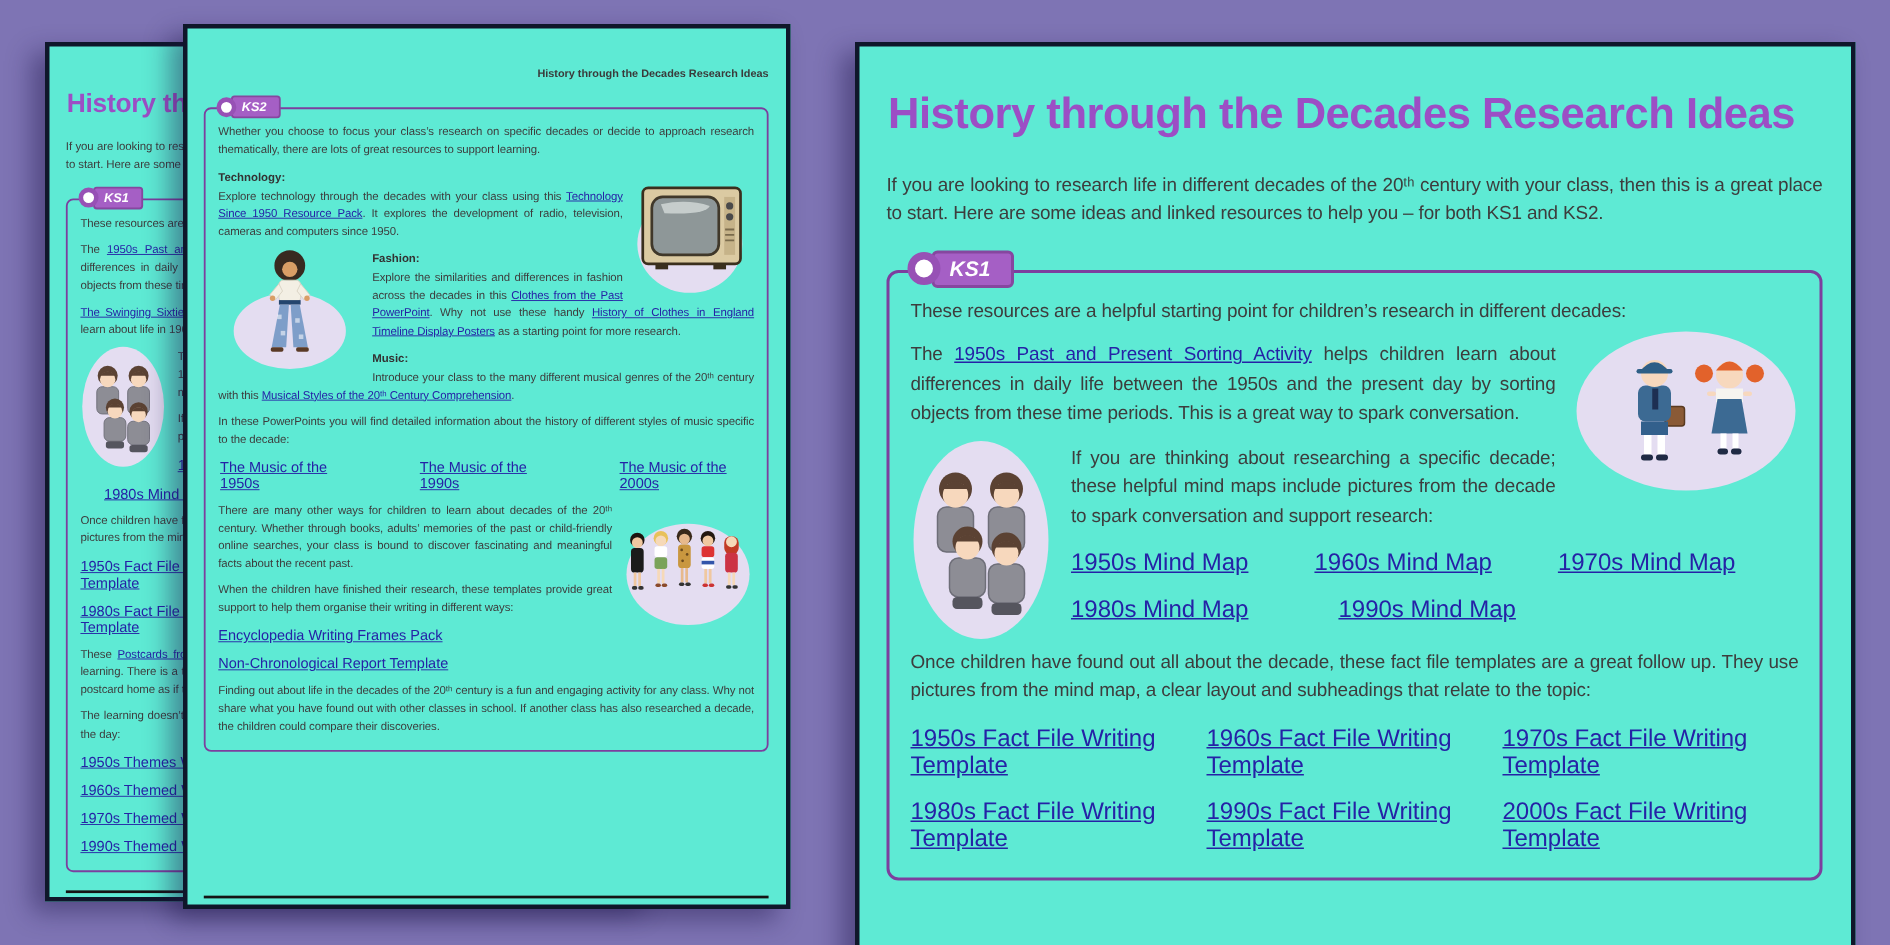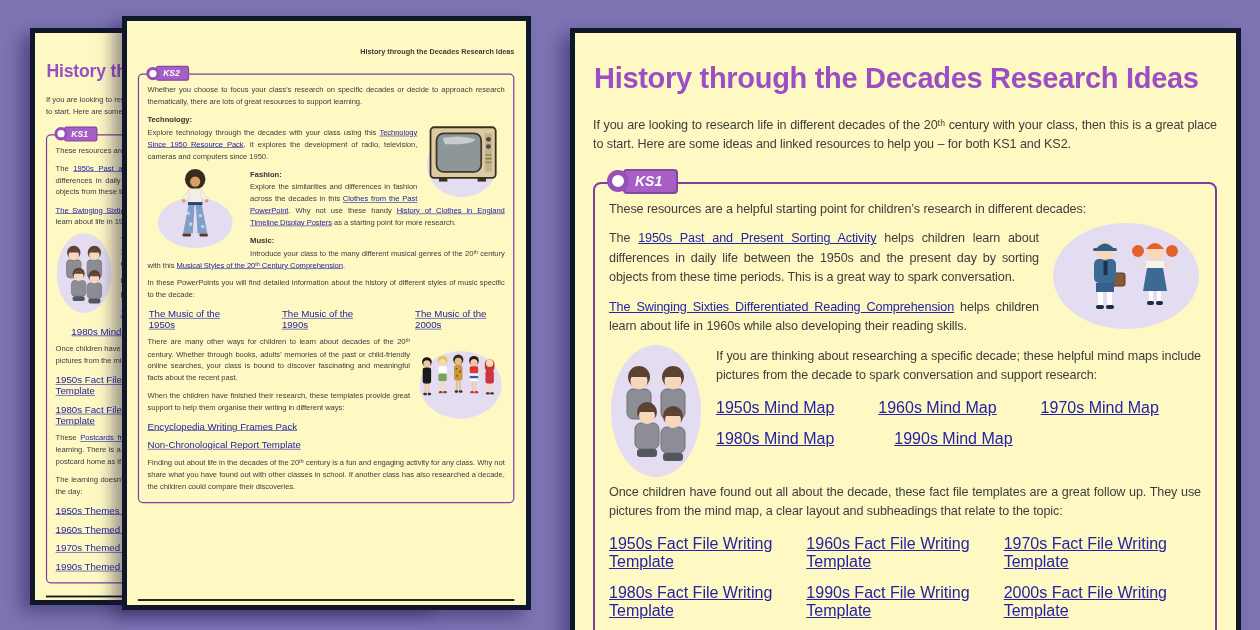--- a/index.html
+++ b/index.html
@@ -1,18 +1,18 @@
 <!DOCTYPE html>
 <html><head>
 <meta charset="utf-8">
 <style>
   html,body{margin:0;padding:0;background:#555;}
   .stage{position:relative;width:1260px;height:630px;background:#7e74b4;overflow:hidden;
          font-family:"Liberation Sans",sans-serif;}
-  .pg{position:absolute;background:#fef9c3;border:5px solid #0f172a;
+  .pg{position:absolute;background:#5eead4;border:3px solid #0f172a;
       box-shadow:-9px 7px 16px rgba(28,20,70,.45);overflow:hidden;}
   .inner{position:relative;width:660px;transform-origin:0 0;}
   .p1i{height:935px;}
   .p2i{height:968px;}
   .back{left:30px;top:28px;width:401px;height:567px;z-index:1;}
   .back .inner{transform:scale(.6061);}
   .mid{left:122px;top:16px;width:399px;height:584px;z-index:2;}
   .mid .inner{transform:scale(.6034);}
   .right{left:570px;top:28px;width:661px;height:650px;z-index:3;}
   .pad{padding:0 18px;}
@@ -390,21 +390,20 @@
             <path d="M96 47 L112 47 L116 70 L92 70 Z" fill="#3c6a93"></path>
             <rect x="98" y="70" width="4" height="10" fill="#ffffff"></rect>
             <rect x="106" y="70" width="4" height="10" fill="#ffffff"></rect>
             <rect x="96" y="80" width="7" height="4" rx="2" fill="#1f2a44"></rect>
             <rect x="105" y="80" width="7" height="4" rx="2" fill="#1f2a44"></rect>
           </g>
         </svg>
 
         <p><span>The </span><a>1950s Past and Present Sorting Activity</a><span> helps children learn about differences in daily life between the 1950s and the present day by sorting objects from these time periods. This is a great way to spark conversation.</span></p>
 
-        <p><a>The Swinging Sixties Differentiated Reading Comprehension</a><span> helps children learn about life in 1960s while also developing their reading skills.</span></p>
 
         <svg class="fig-l" width="95" height="140" viewBox="0 0 95 140">
           <ellipse cx="47" cy="72" rx="45" ry="66" fill="#e4ddf1"></ellipse>
           <g>
             <rect x="18" y="50" width="24" height="30" rx="6" fill="#8d8d95" stroke="#6e6e78"></rect>
             <circle cx="30" cy="38" r="11" fill="#5b4233"></circle>
             <circle cx="30" cy="42" r="8.5" fill="#f7d8bd"></circle>
             <path d="M21 38 Q30 28 39 38 Z" fill="#5b4233"></path>
           </g>
           <g>

